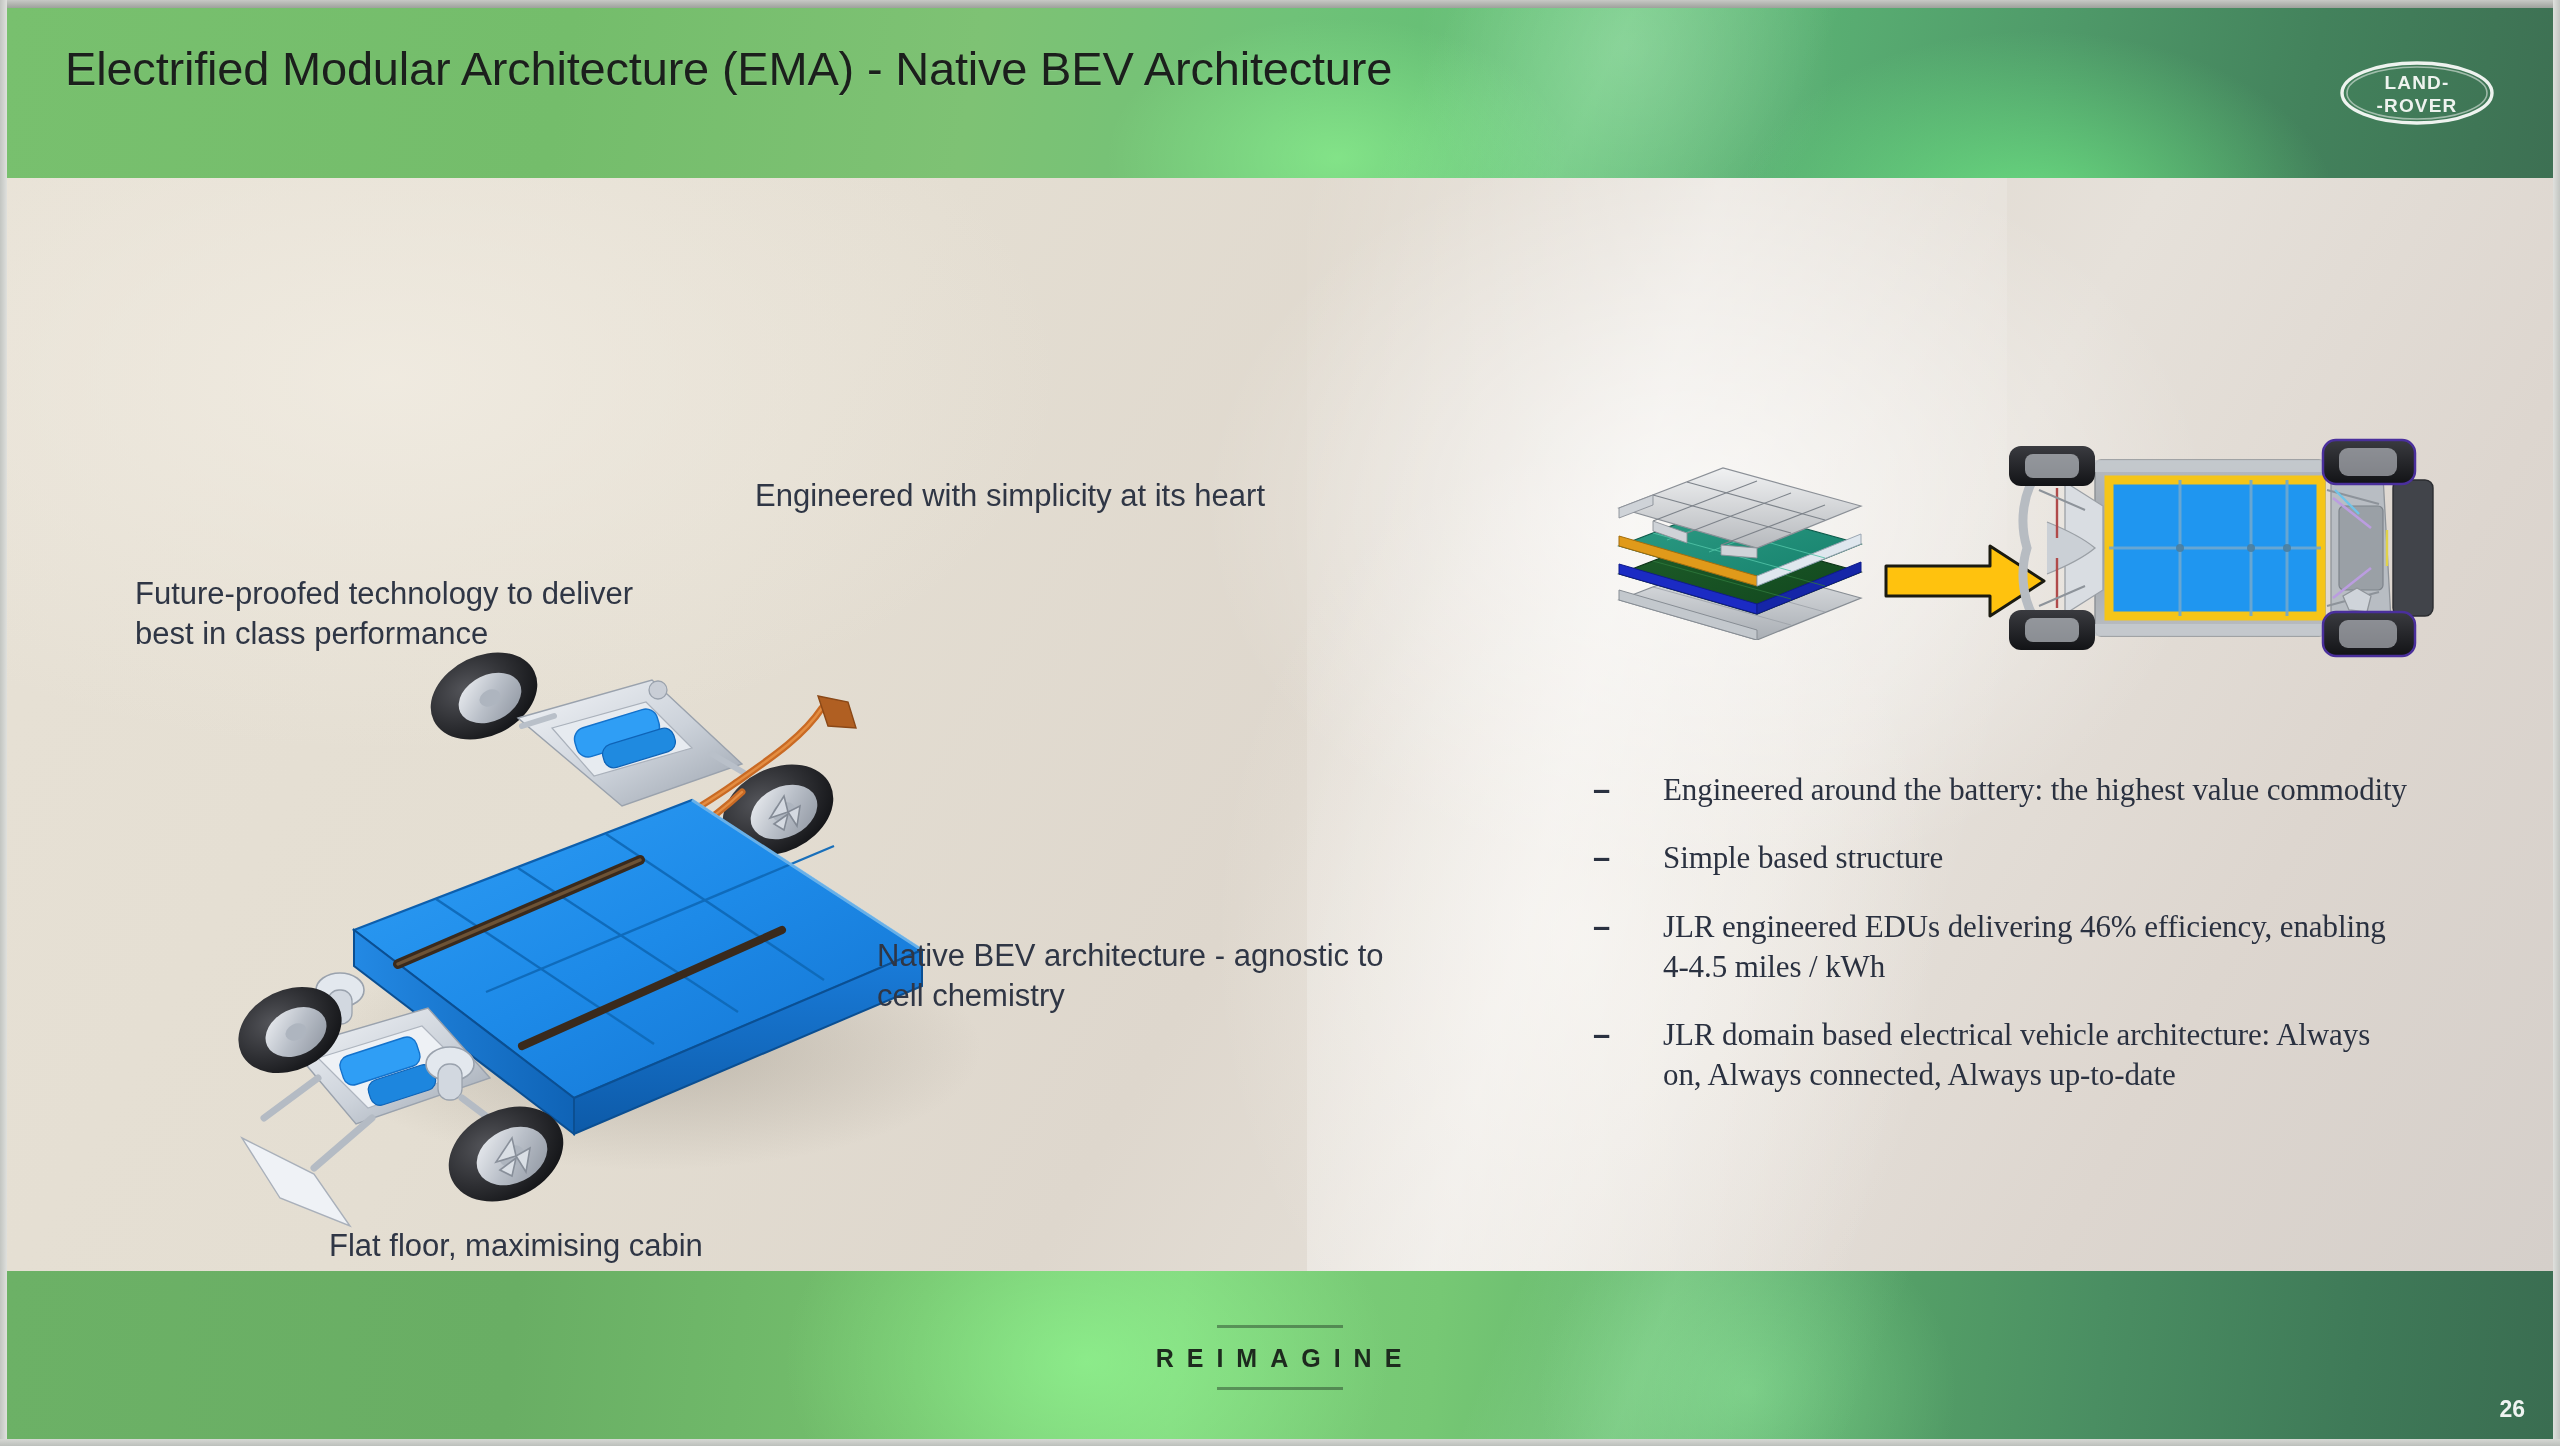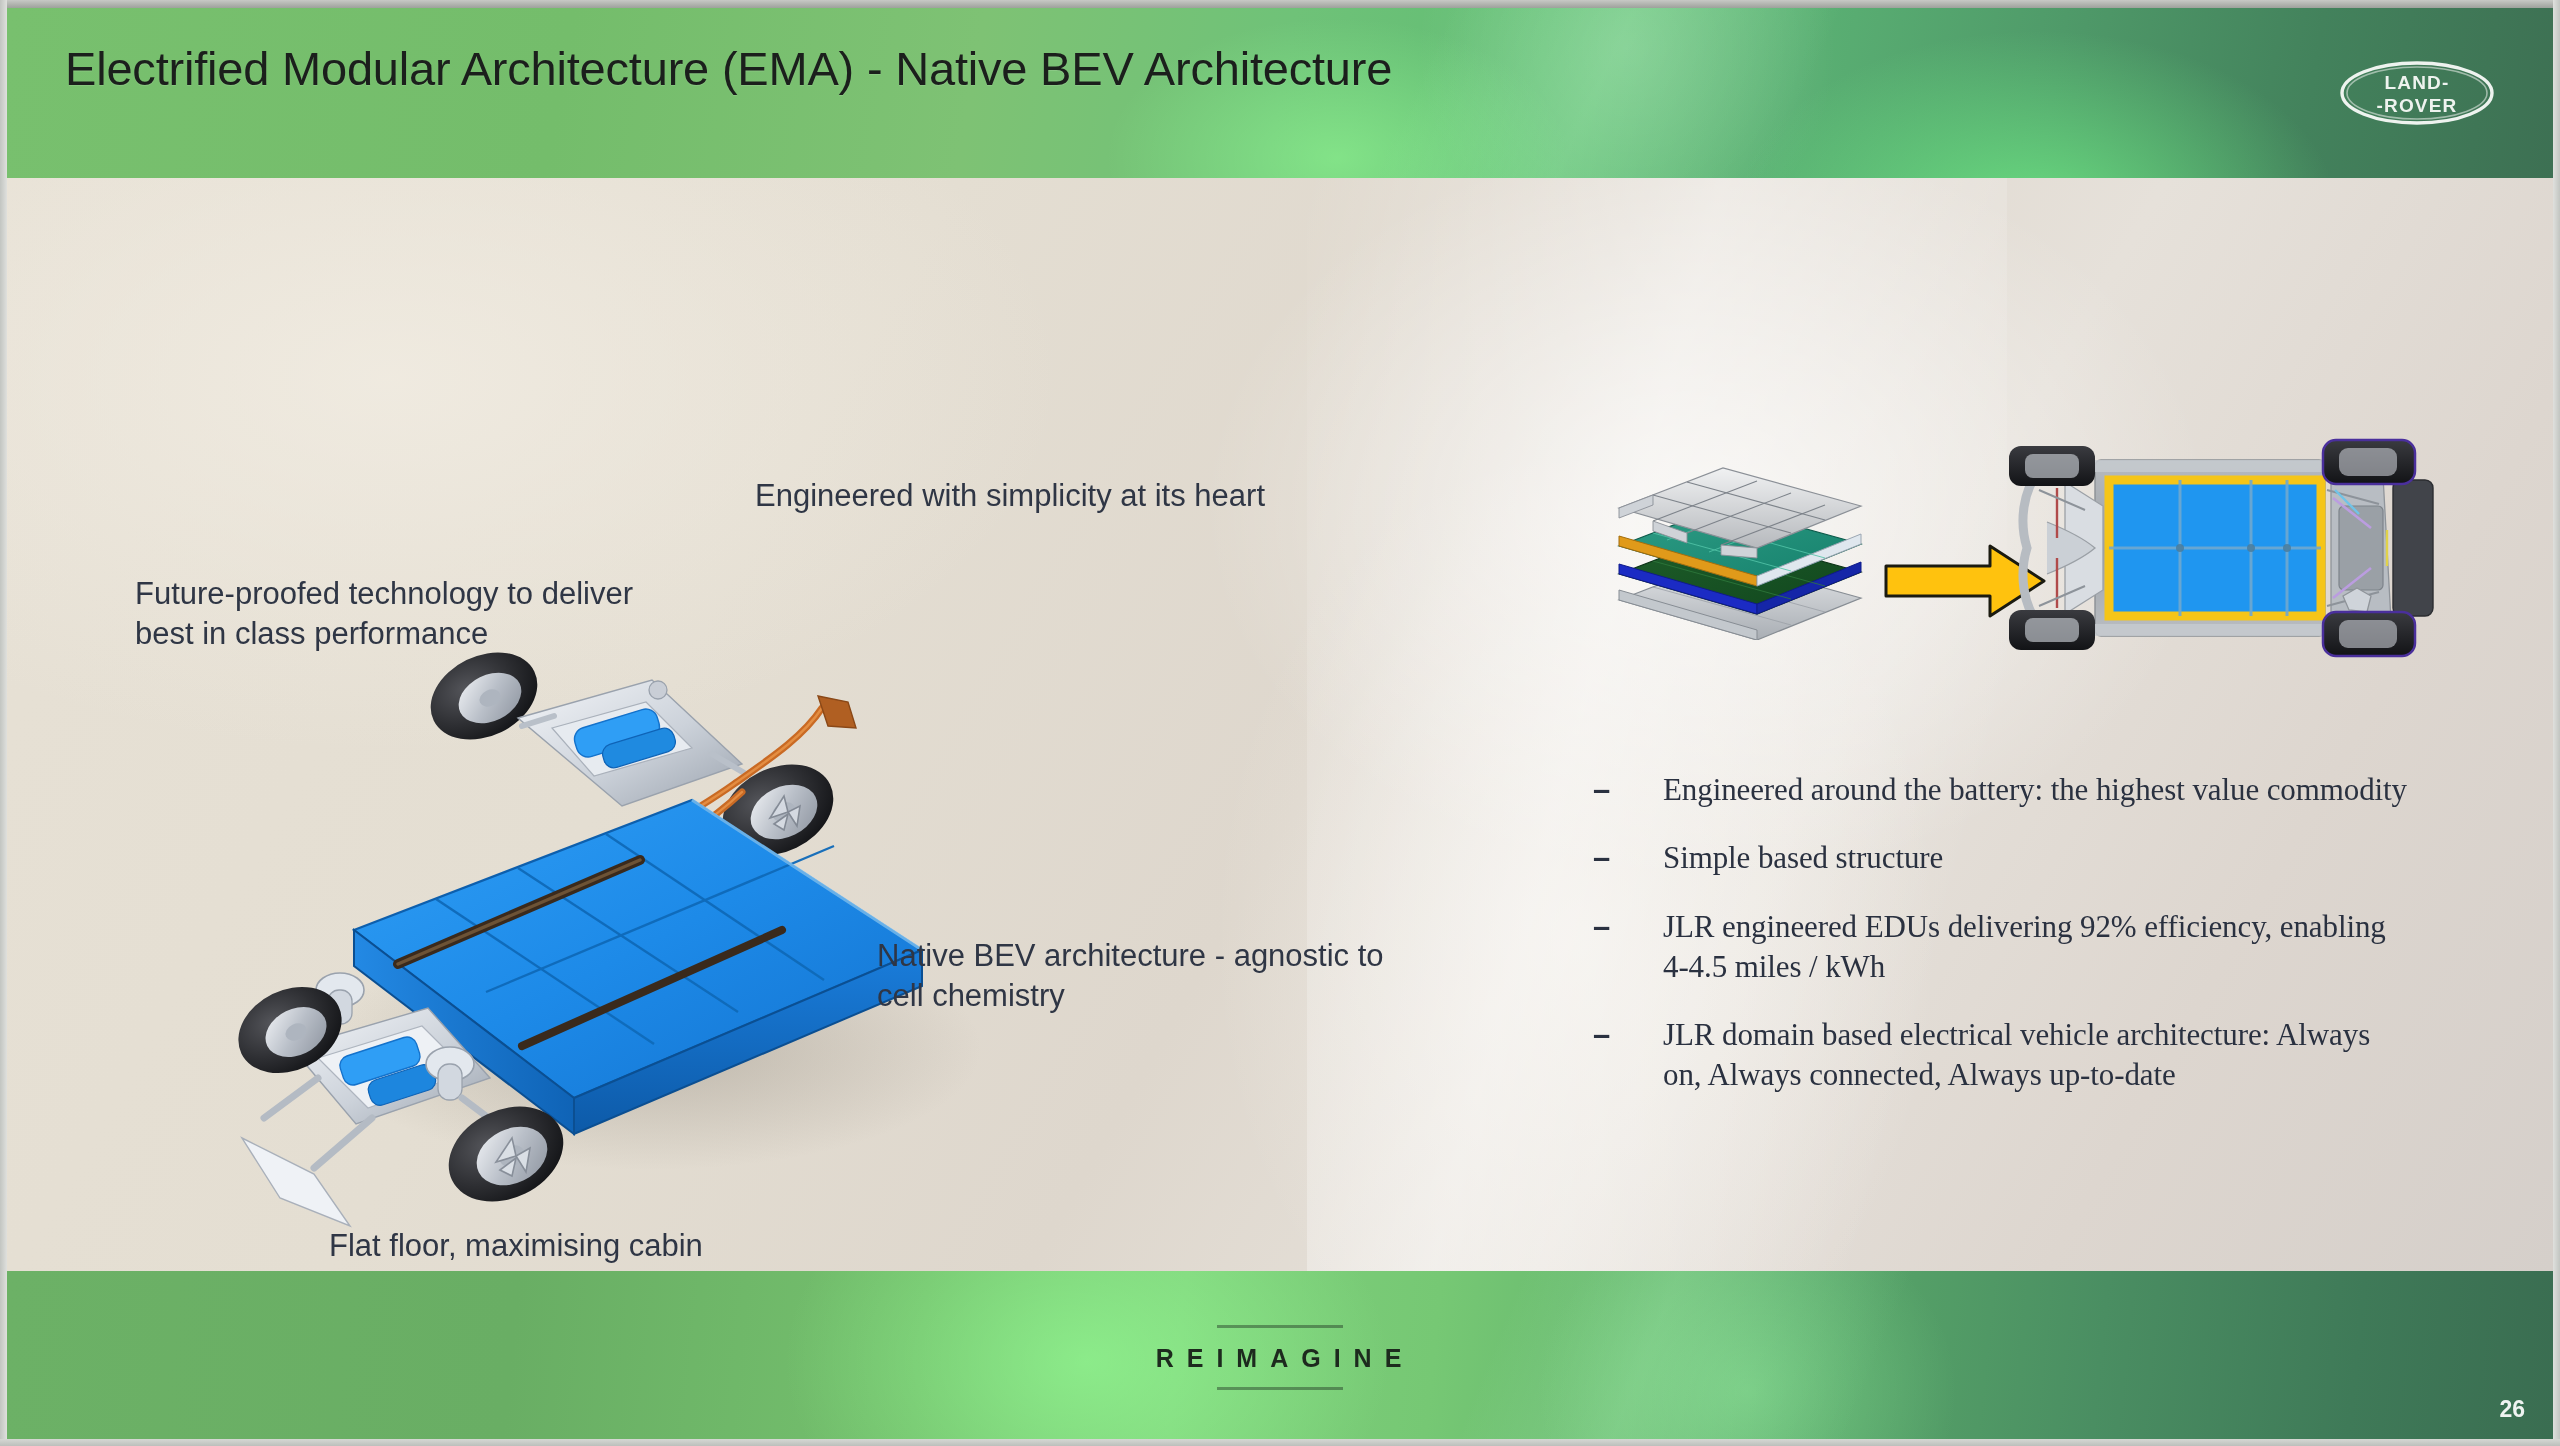--- a/index.html
+++ b/index.html
@@ -490,21 +490,21 @@
       <div class="bullet">
         <div class="bullet-dash">–</div>
         <div class="bullet-text">Engineered around the battery: the highest value commodity</div>
       </div>
       <div class="bullet">
         <div class="bullet-dash">–</div>
         <div class="bullet-text">Simple based structure</div>
       </div>
       <div class="bullet">
         <div class="bullet-dash">–</div>
-        <div class="bullet-text">JLR engineered EDUs delivering 92% efficiency, enabling 4-4.5 miles / kWh</div>
+        <div class="bullet-text">JLR engineered EDUs delivering 46% efficiency, enabling 4-4.5 miles / kWh</div>
       </div>
       <div class="bullet">
         <div class="bullet-dash">–</div>
         <div class="bullet-text">JLR domain based electrical vehicle architecture: Always on, Always connected, Always up-to-date</div>
       </div>
     </div>
 
   </div>
 
   <div class="footer">

